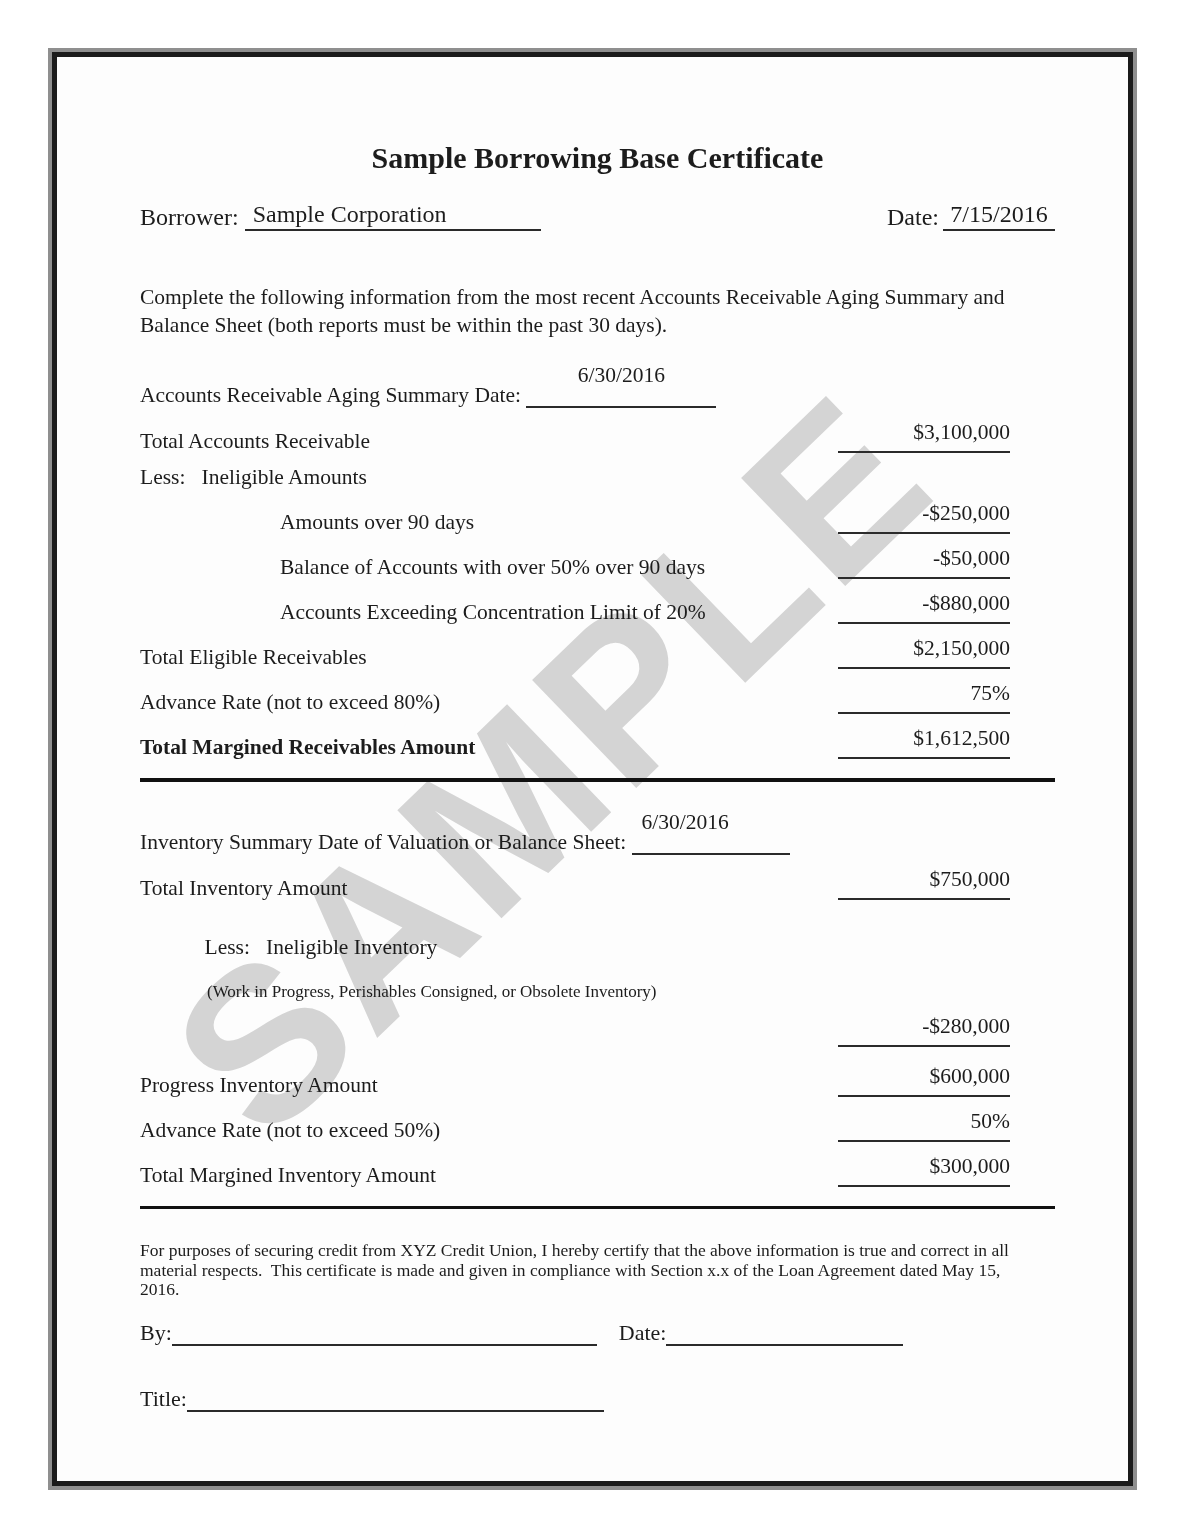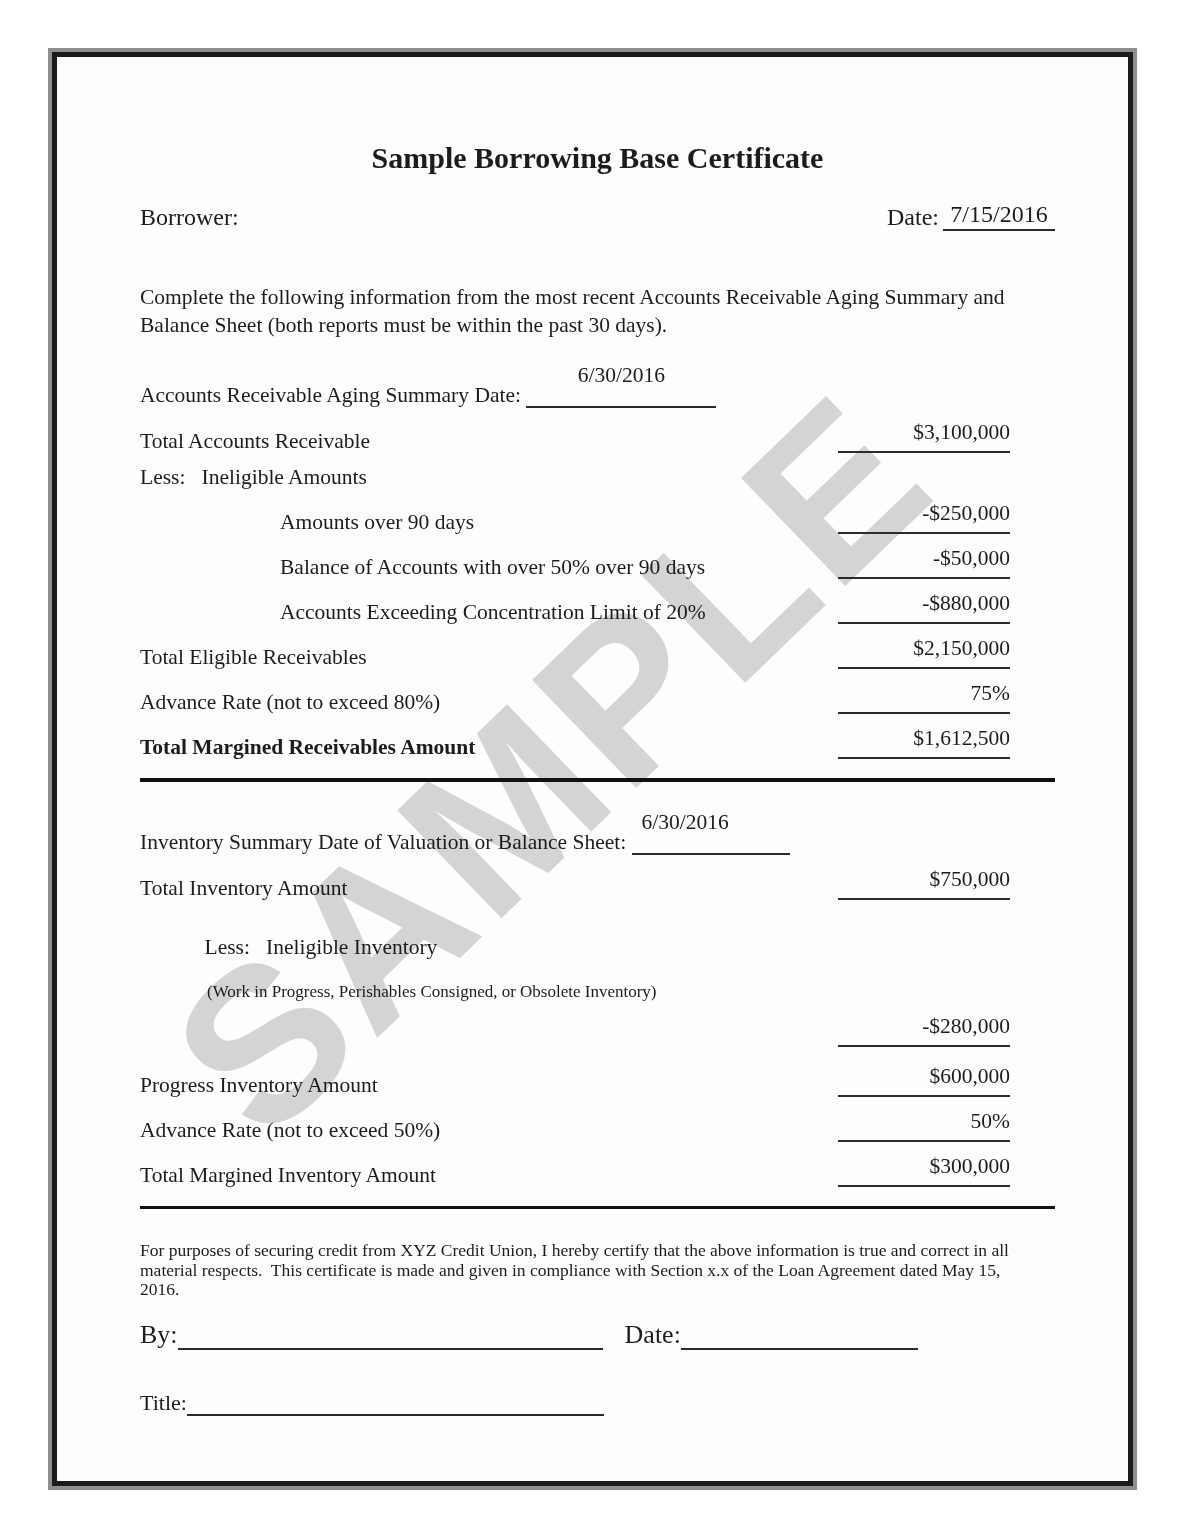--- a/index.html
+++ b/index.html
@@ -41,41 +41,42 @@
   .row{display:flex;align-items:flex-end;margin-top:13px;font-size:21.5px;line-height:23px;}
   .row-label{flex:1;white-space:pre-wrap;}
   .row-label .note{display:block;font-size:17px;line-height:19px;padding-left:67px;}
   .row.indent .row-label{padding-left:140px;}
   .row.bold .row-label{font-weight:bold;}
   .row-value{width:172px;margin-right:45px;text-align:right;
     border-bottom:2px solid #2b2b2b;padding-bottom:7px;white-space:nowrap;}
   .divider{height:4px;background:#111;margin-top:19px;}
   .divider.thin{height:3px;}
   .cert{margin-top:32px;font-size:17.5px;line-height:19.5px;width:888px;white-space:pre-wrap;}
-  .sig-row{display:flex;align-items:flex-end;margin-top:20px;font-size:26px;}
+  .sig-row{display:flex;align-items:flex-end;margin-top:20px;font-size:22px;}
   .sig-line{height:24px;vertical-align:bottom;}
   .by-line{width:425px;}
   .sig-date-line{width:237px;}
   .title-row{display:flex;align-items:flex-end;margin-top:40px;font-size:22px;}
   .title-line{width:417px;}
 </style>
 </head>
 <body>
 
 <div class="frame">
   <div class="frame-inner">
 
     <div class="watermark">SAMPLE</div>
 
     <div class="content">
 
       <div class="doc-title">Sample Borrowing Base Certificate</div>
 
       <div class="hdr-row">
         <span>Borrower:</span>
+        <span class="ul borrower-val">Sample Corporation</span>
         <span class="hdr-spacer"></span>
         <span>Date:</span>
         <span class="ul hdr-date-val">7/15/2016</span>
       </div>
 
       <div class="intro">Complete the following information from the most recent Accounts Receivable Aging Summary and Balance Sheet (both reports must be within the past 30 days).</div>
 
       <div class="sec-heading">
         <span class="b">Accounts Receivable Aging Summary</span>
         <span>Date:</span>

